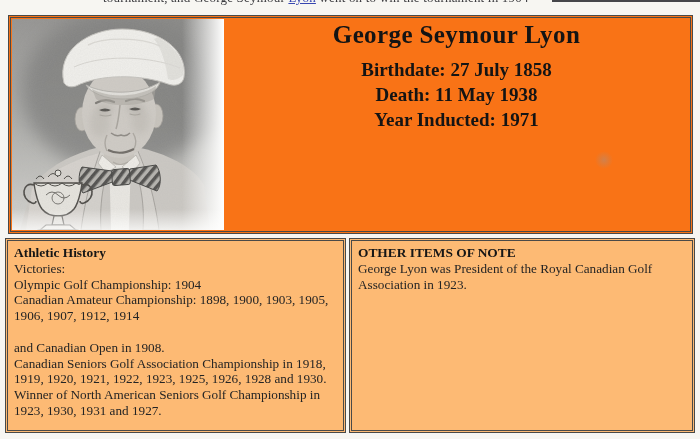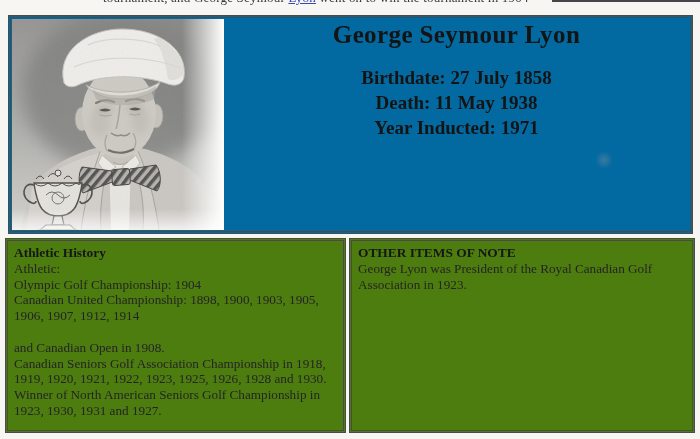--- a/index.html
+++ b/index.html
@@ -12,41 +12,41 @@
   .top-fragment {
     position:absolute; left:103px; top:-10px; width:470px;
     font-size:13px; white-space:nowrap; color:#3c3c40; letter-spacing:0.2px;
   }
   .top-fragment .frag-link { color:#3746b0; text-decoration:underline; }
   .top-rule { position:absolute; left:552px; top:0; width:148px; height:2px; background:#46464a; }
 
   
   .profile-box {
     position:absolute; left:8px; top:15px; width:685px; height:219px;
-    border:3px double #4a4a48; background:#0369a1; box-sizing:border-box;
+    border:3px double #4a4a48; background:#f97316; box-sizing:border-box;
   }
   .photo {
     position:absolute; left:1px; top:1px; width:212px; height:211px; overflow:hidden;
   }
   .profile-info {
     position:absolute; left:214px; top:0; right:2px; text-align:center;
   }
   .profile-name {
     font-size:25px; font-weight:bold; letter-spacing:0.4px;
     margin:0; padding-top:3px; line-height:28px; color:#141414;
   }
-  .profile-details { margin-top:16px; }
+  .profile-details { margin-top:8px; }
   .profile-details .detail-line {
     font-size:19px; font-weight:bold; line-height:25px; color:#141414;
   }
 
   
   .info-box {
     position:absolute; top:238px; height:195px; box-sizing:border-box;
-    border:3px double #4a4a48; background:#4d7c0f;
+    border:3px double #4a4a48; background:#fdba74;
     padding:4px 6px; overflow:hidden;
   }
   .box-left  { left:5px;  width:341px; }
   .box-right { left:349px; width:346px; }
   .box-heading { font-size:13.4px; font-weight:bold; line-height:15.8px; white-space:nowrap; color:#161616; }
   .tline { font-size:13.2px; line-height:15.8px; white-space:nowrap; color:#242424; }
 
   .smudge {
     position:absolute; left:595px; top:151px; width:18px; height:18px;
     background:radial-gradient(closest-side, rgba(148,150,158,0.38), rgba(148,150,158,0));
@@ -174,23 +174,23 @@
           <div class="detail-line">Birthdate: 27 July 1858</div>
           <div class="detail-line">Death: 11 May 1938</div>
           <div class="detail-line">Year Inducted: 1971</div>
         </div>
     </div>
   </div>
 
   <section class="info-box box-left">
     <div class="box-heading">Athletic History</div>
     <div>
-        <div class="tline">Athletic:</div>
+        <div class="tline">Victories:</div>
         <div class="tline">Olympic Golf Championship: 1904</div>
-        <div class="tline">Canadian United Championship: 1898, 1900, 1903, 1905,</div>
+        <div class="tline">Canadian Amateur Championship: 1898, 1900, 1903, 1905,</div>
         <div class="tline">1906, 1907, 1912, 1914</div>
         <div class="tline">&nbsp;</div>
         <div class="tline">and Canadian Open in 1908.</div>
         <div class="tline">Canadian Seniors Golf Association Championship in 1918,</div>
         <div class="tline">1919, 1920, 1921, 1922, 1923, 1925, 1926, 1928 and 1930.</div>
         <div class="tline">Winner of North American Seniors Golf Championship in</div>
         <div class="tline">1923, 1930, 1931 and 1927.</div>
       </div>
   </section>
 

